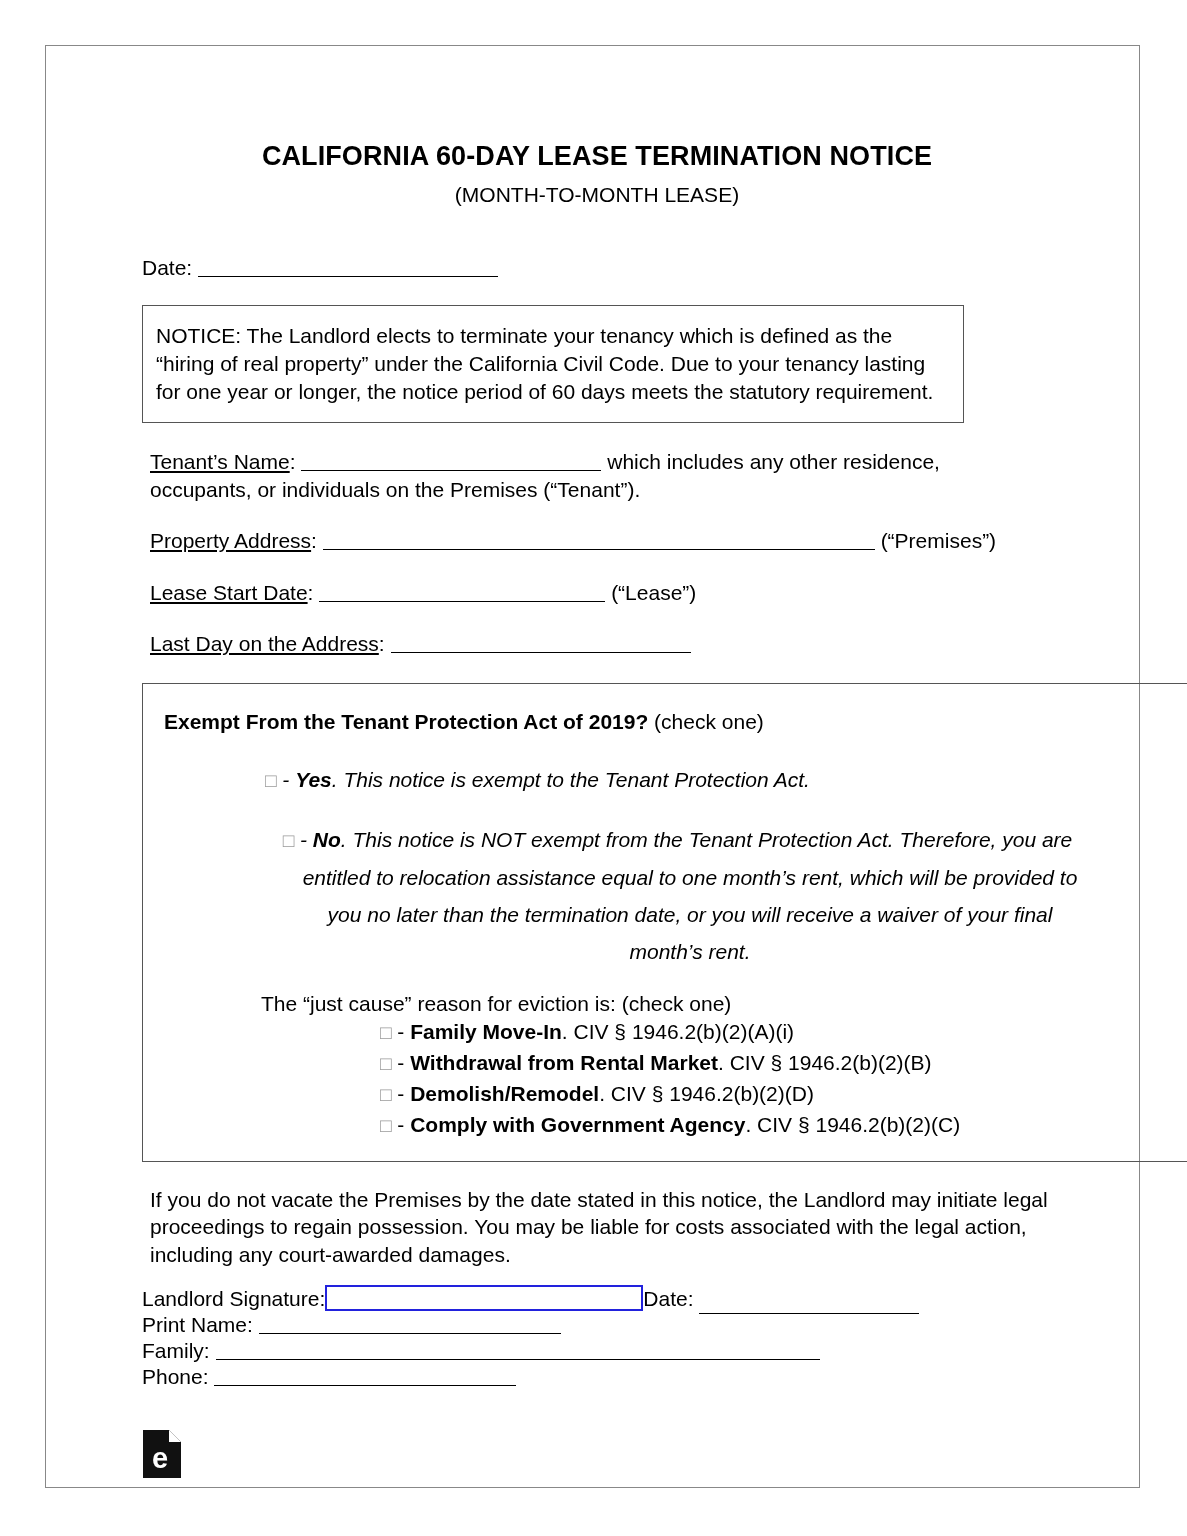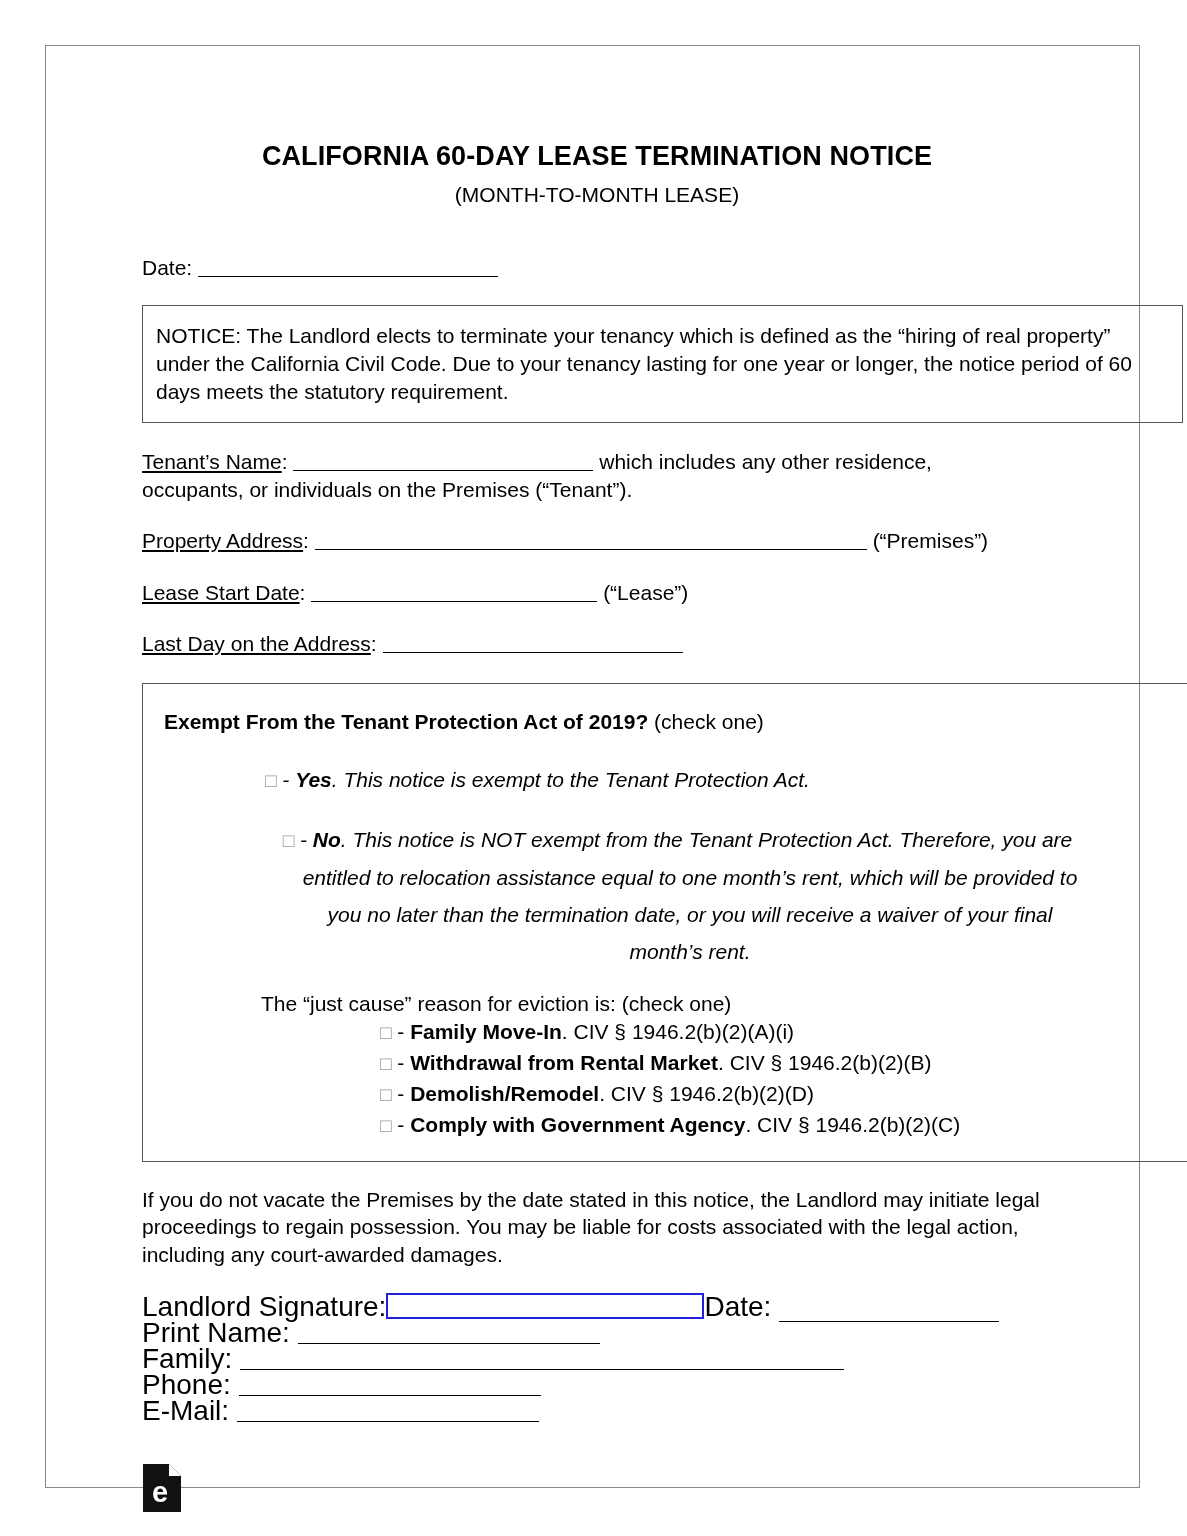--- a/index.html
+++ b/index.html
@@ -54,21 +54,21 @@
 
   
   .line-row {
     font-size: 21px;
     line-height: 27px;
     margin: 0;
   }
   .para {
     font-size: 21px;
     line-height: 27.5px;
-    margin: 0;
+    margin: 8px;
     text-align: left;
   }
   .u { text-decoration: underline; }
   .b { font-weight: bold; }
 
   .fill {
     display: inline-block;
     border-bottom: 1.6px solid #000;
     vertical-align: baseline;
     height: 18px;
@@ -80,21 +80,21 @@
     margin-top: 47px;
     font-size: 21px;
   }
   .date-row .fill { width: 300px; }
 
   
   .notice-box {
     margin-top: 24px;
     border: 1px solid #555555;
     box-sizing: border-box;
-    width: 1041px;
+    width: 822px;
     padding: 16px 13px 16px 13px;
   }
   .notice-box p {
     margin: 0;
     font-size: 21px;
     line-height: 28px;
   }
 
   
   .fields { margin-top: 25px; }
@@ -157,22 +157,22 @@
   }
 
   
   .closing {
     margin-top: 24px;
     width: 900px;
   }
 
   
   .sig-block {
-    margin-top: 22px;
-    font-size: 28px;
+    margin-top: 14px;
+    font-size: 21px;
     line-height: 26px;
   }
   .sig-line-1 {
     display: flex;
     align-items: flex-end;
     height: 30px;
   }
   .sig-input {
     display: inline-block;
     width: 318px;
@@ -306,24 +306,20 @@
       <div class="sig-row">
         <span>Family:</span>
         <span class="fill f-addr"></span>
       </div>
 
       <div class="sig-row">
         <span>Phone:</span>
         <span class="fill f-phone"></span>
       </div>
 
-      <div class="sig-row">
-        <span>E-Mail:</span>
-        <span class="fill f-email"></span>
-      </div>
 
     </div>
 
     <div class="logo-wrap">
       <div class="logo-doc">
         <svg width="38" height="48" viewBox="0 0 38 48">
           <path d="M0 0 H26 L38 12 V48 H0 Z" fill="#111111"></path>
           <path d="M26 0 L38 12 H26 Z" fill="#ffffff"></path>
           <text x="17" y="38" font-family="'Liberation Sans', sans-serif" font-size="29" font-weight="bold" fill="#ffffff" text-anchor="middle">e</text>
         </svg>

